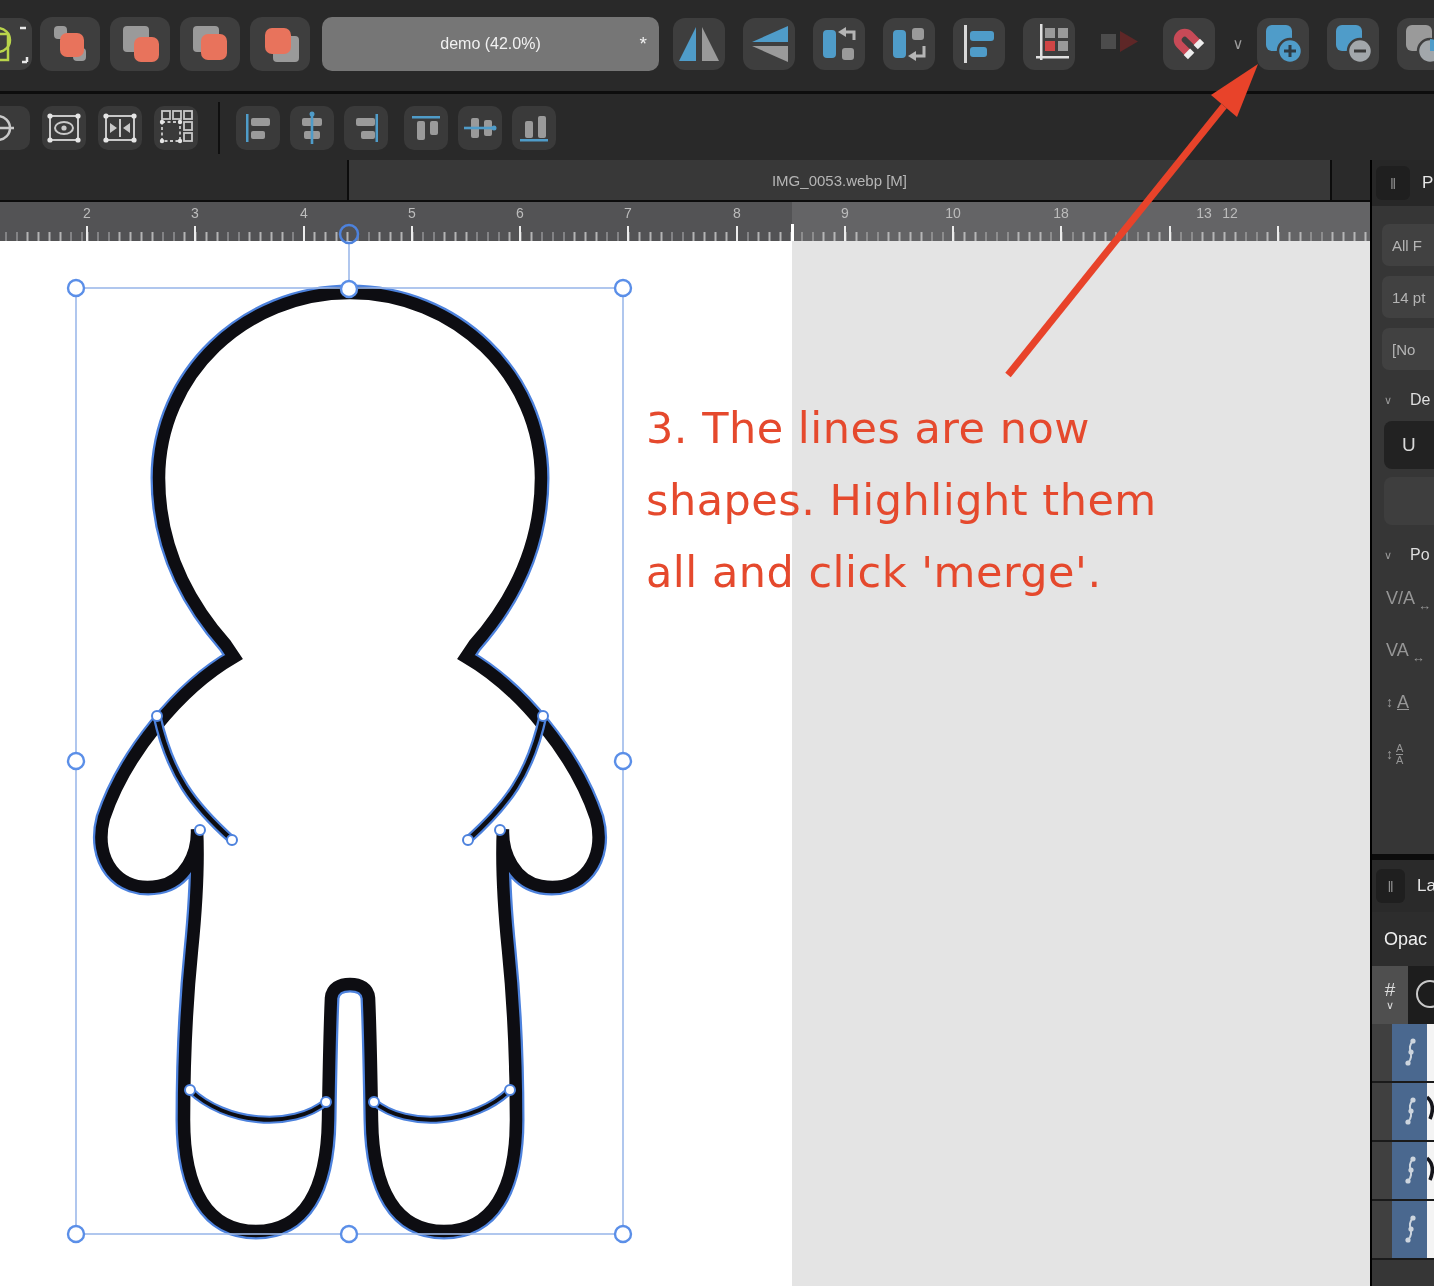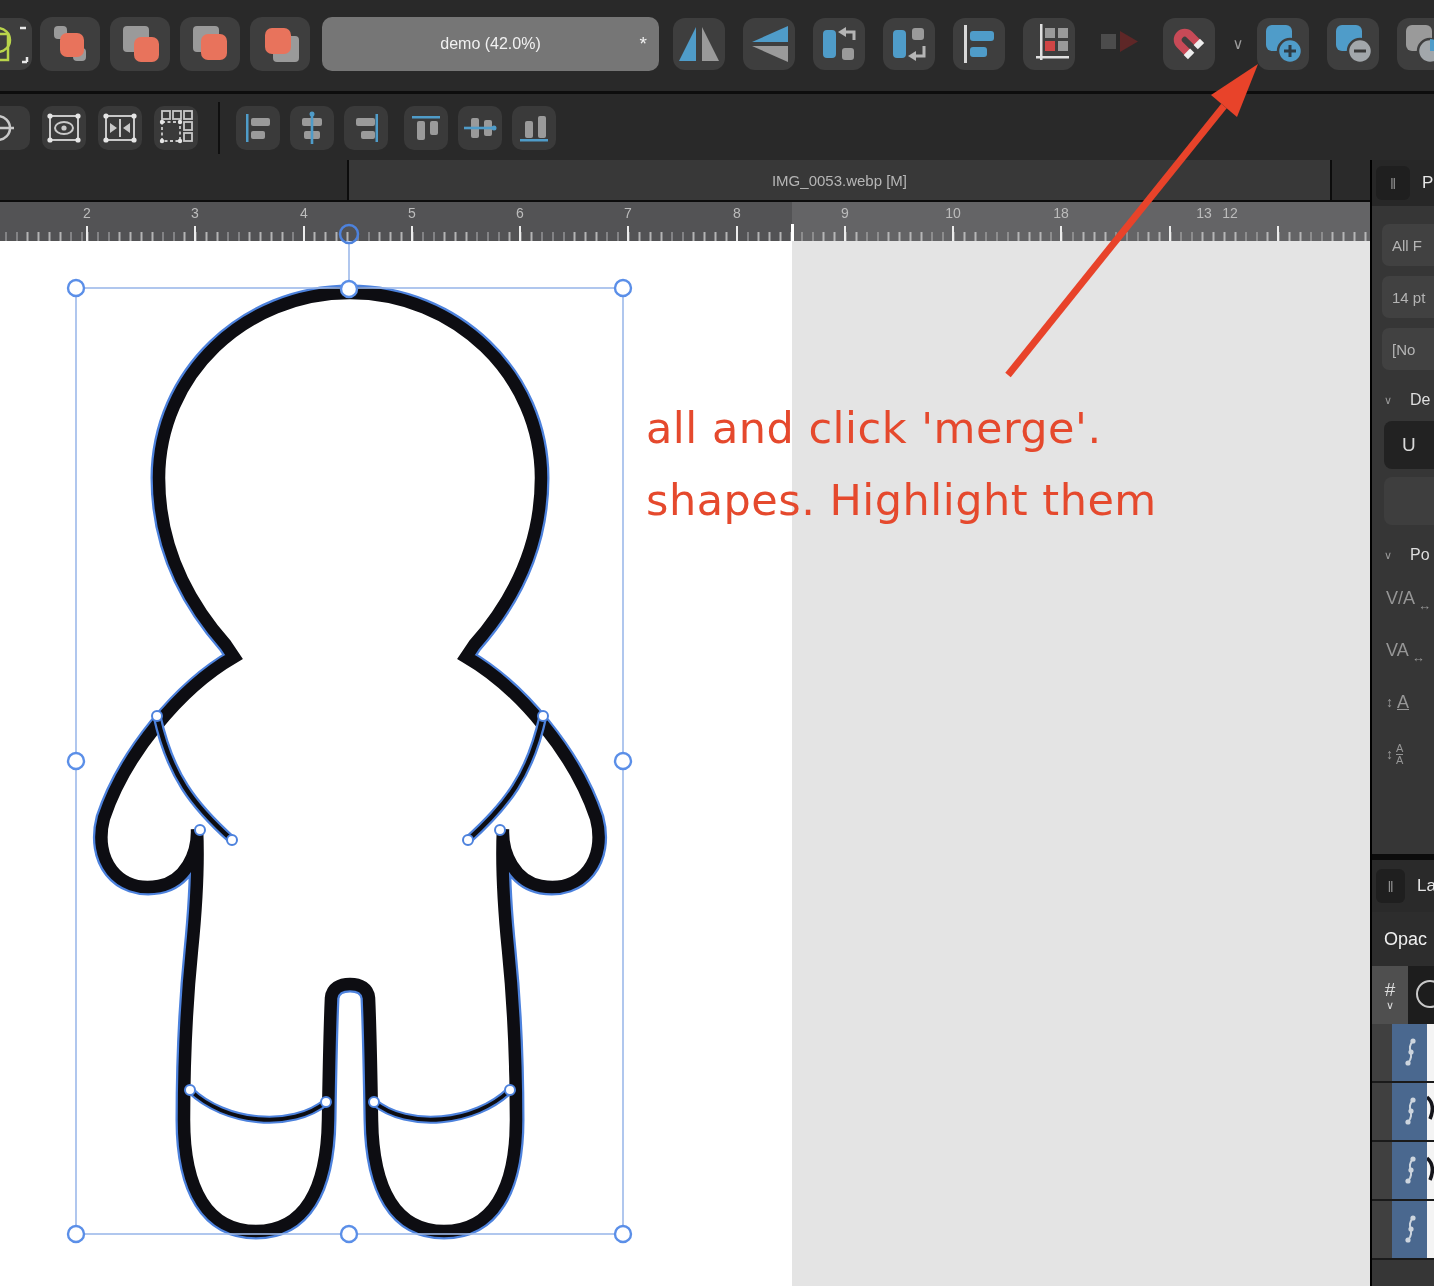--- a/index.html
+++ b/index.html
@@ -328,22 +328,23 @@
       <div class="rmaj" style="left:1277px"></div>
     <div class="redge"></div>
   </div>
 
   <div id="canvas">
     <div id="page"></div>
     <div id="paste"></div>
   </div>
 
   <div id="annotation">
+    <div>3. The lines are now</div>
+    <div>shapes. Highlight them</div>
     <div>all and click 'merge'.</div>
-    <div>shapes. Highlight them</div>
   </div>
 
   <svg id="shape-svg" viewBox="0 202 1370 1084">
 
     <g>
       <path d="M350 293 C455 293 541 375 541 478 C541 548 512 602 474 645 L466 657 C520 688 575 755 596 818 C607 860 582 893 541 886 C515 881 502 854 503 829 C501 870 504 910 508 950 C513 1000 516 1060 516 1120 C516 1190 492 1231 444 1231 C396 1231 373 1190 372 1120 C371 1060 370 1020 369 998 C368 988 360 984 350 984 C340 984 332 988 331 998 C330 1020 329 1060 328 1120 C327 1190 304 1231 256 1231 C208 1231 184 1190 184 1120 C184 1060 187 1000 192 950 C196 910 199 870 197 829 C198 854 185 881 159 886 C118 893 93 860 104 818 C125 755 180 688 234 657 L226 645 C188 602 159 548 159 478 C159 375 245 293 350 293 Z" fill="none" stroke="#4d82dd" stroke-width="17"></path>
       <path d="M350 293 C455 293 541 375 541 478 C541 548 512 602 474 645 L466 657 C520 688 575 755 596 818 C607 860 582 893 541 886 C515 881 502 854 503 829 C501 870 504 910 508 950 C513 1000 516 1060 516 1120 C516 1190 492 1231 444 1231 C396 1231 373 1190 372 1120 C371 1060 370 1020 369 998 C368 988 360 984 350 984 C340 984 332 988 331 998 C330 1020 329 1060 328 1120 C327 1190 304 1231 256 1231 C208 1231 184 1190 184 1120 C184 1060 187 1000 192 950 C196 910 199 870 197 829 C198 854 185 881 159 886 C118 893 93 860 104 818 C125 755 180 688 234 657 L226 645 C188 602 159 548 159 478 C159 375 245 293 350 293 Z" fill="#ffffff" stroke="#0d0d12" stroke-width="12.5"></path>
     </g>
 
     <g fill="none">

